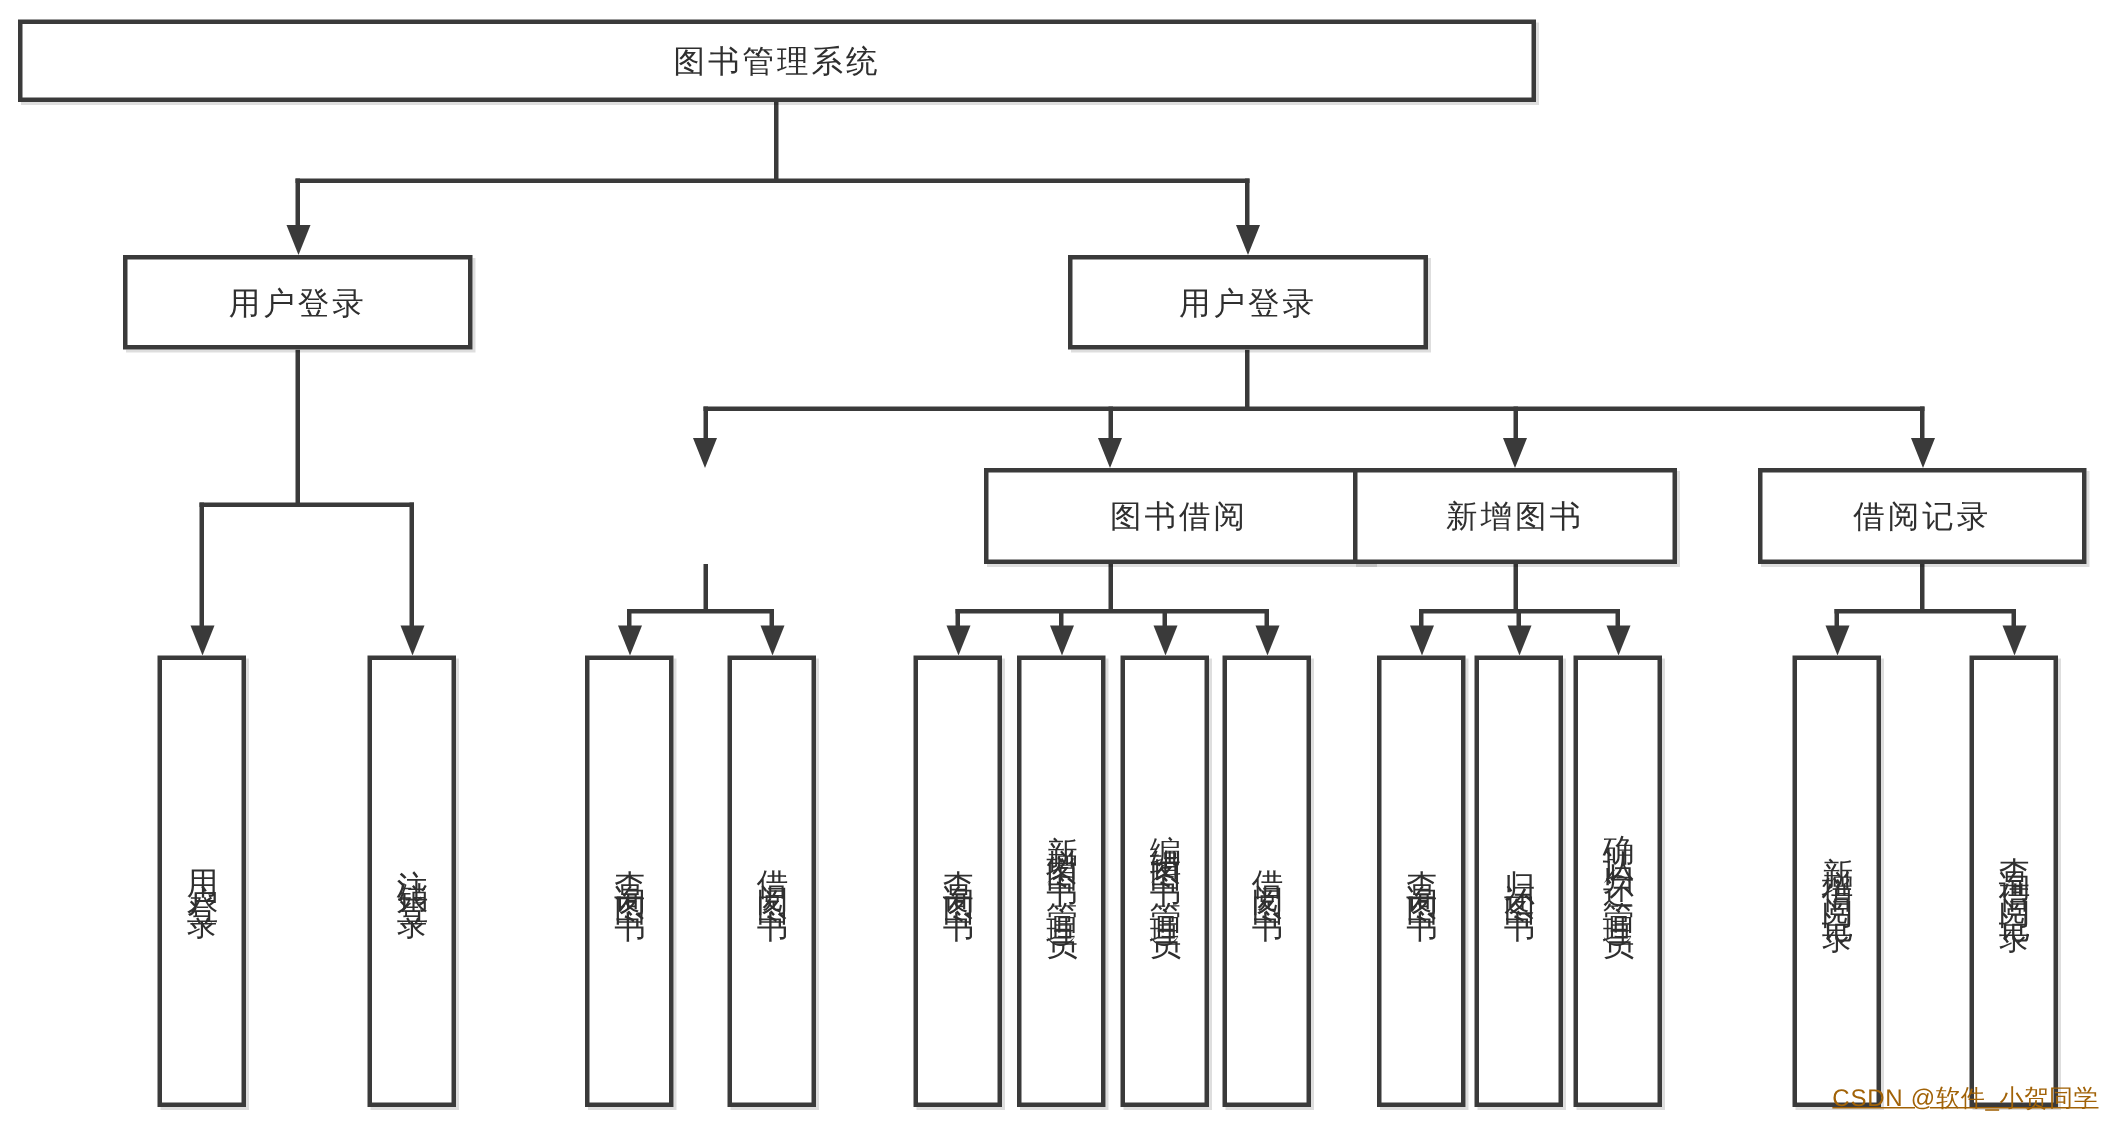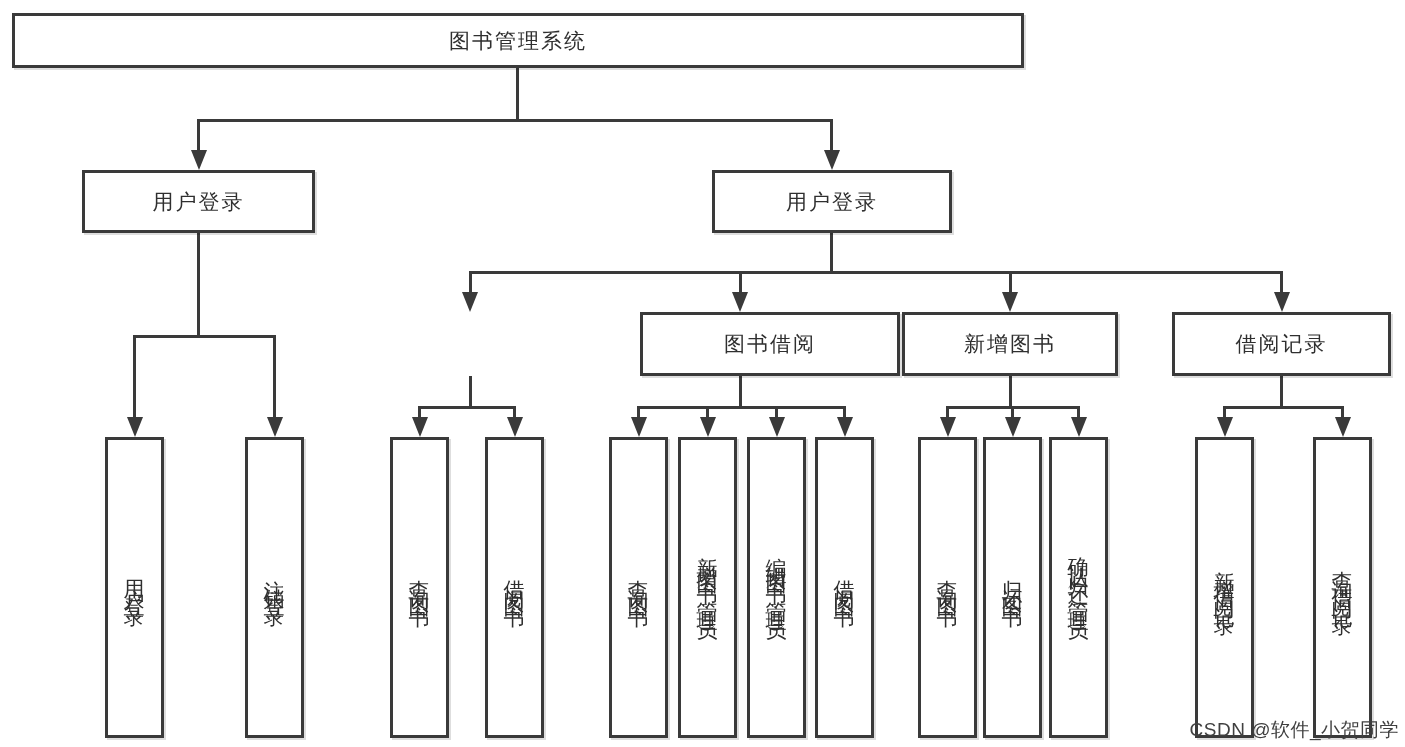--- a/index.html
+++ b/index.html
@@ -21,40 +21,40 @@
   .h,.v{position:absolute;background:#3a3a3a;z-index:1;}
   .h{height:3px;}
   .v{width:3px;}
   .arw{
     position:absolute;width:0;height:0;z-index:1;
     border-left:8px solid transparent;border-right:8px solid transparent;
     border-top:20px solid #3a3a3a;
   }
   .wm{
     position:absolute;right:6px;bottom:4px;z-index:5;
-    color:#404040;font-size:19px;letter-spacing:.5px;
+    color:#a16207;font-size:16px;letter-spacing:.5px;text-decoration:underline;
   }
 </style>
 </head>
 <body>
 
 <div class="stage">
 
   <div class="node" style="left:12px;top:13px;width:1012px;height:55px">
     <span class="txt">图书管理系统</span>
   </div>
 
   <div class="node" style="left:82px;top:170px;width:233px;height:63px">
     <span class="txt">用户登录</span>
   </div>
   <div class="node" style="left:712px;top:170px;width:240px;height:63px">
     <span class="txt">用户登录</span>
   </div>
 
-  <div class="node" style="left:640px;top:312px;width:260px;height:64px">
+  <div class="node" style="left:656px;top:312px;width:260px;height:64px">
     <span class="txt">图书借阅</span>
   </div>
   <div class="node" style="left:902px;top:312px;width:216px;height:64px">
     <span class="txt">新增图书</span>
   </div>
   <div class="node" style="left:1172px;top:312px;width:219px;height:64px">
     <span class="txt">借阅记录</span>
   </div>
 
   <div class="node leaf" style="left:105px;top:437px;width:59px;height:301px">

